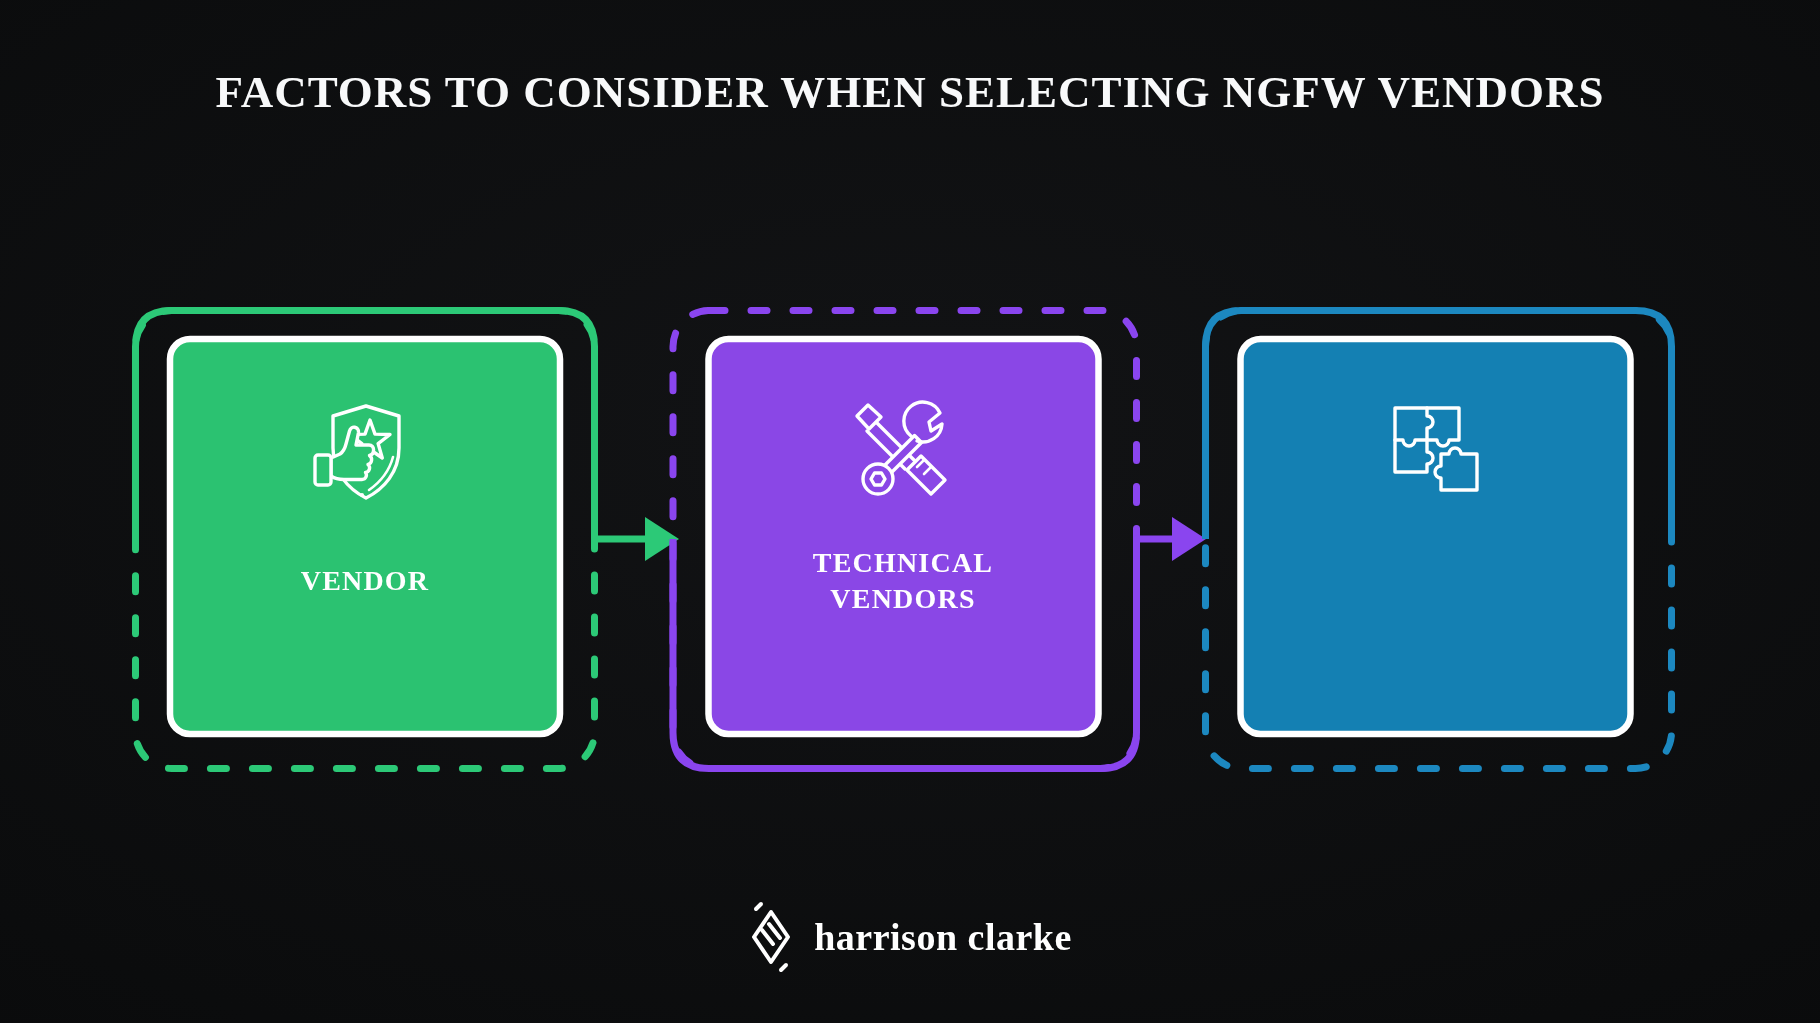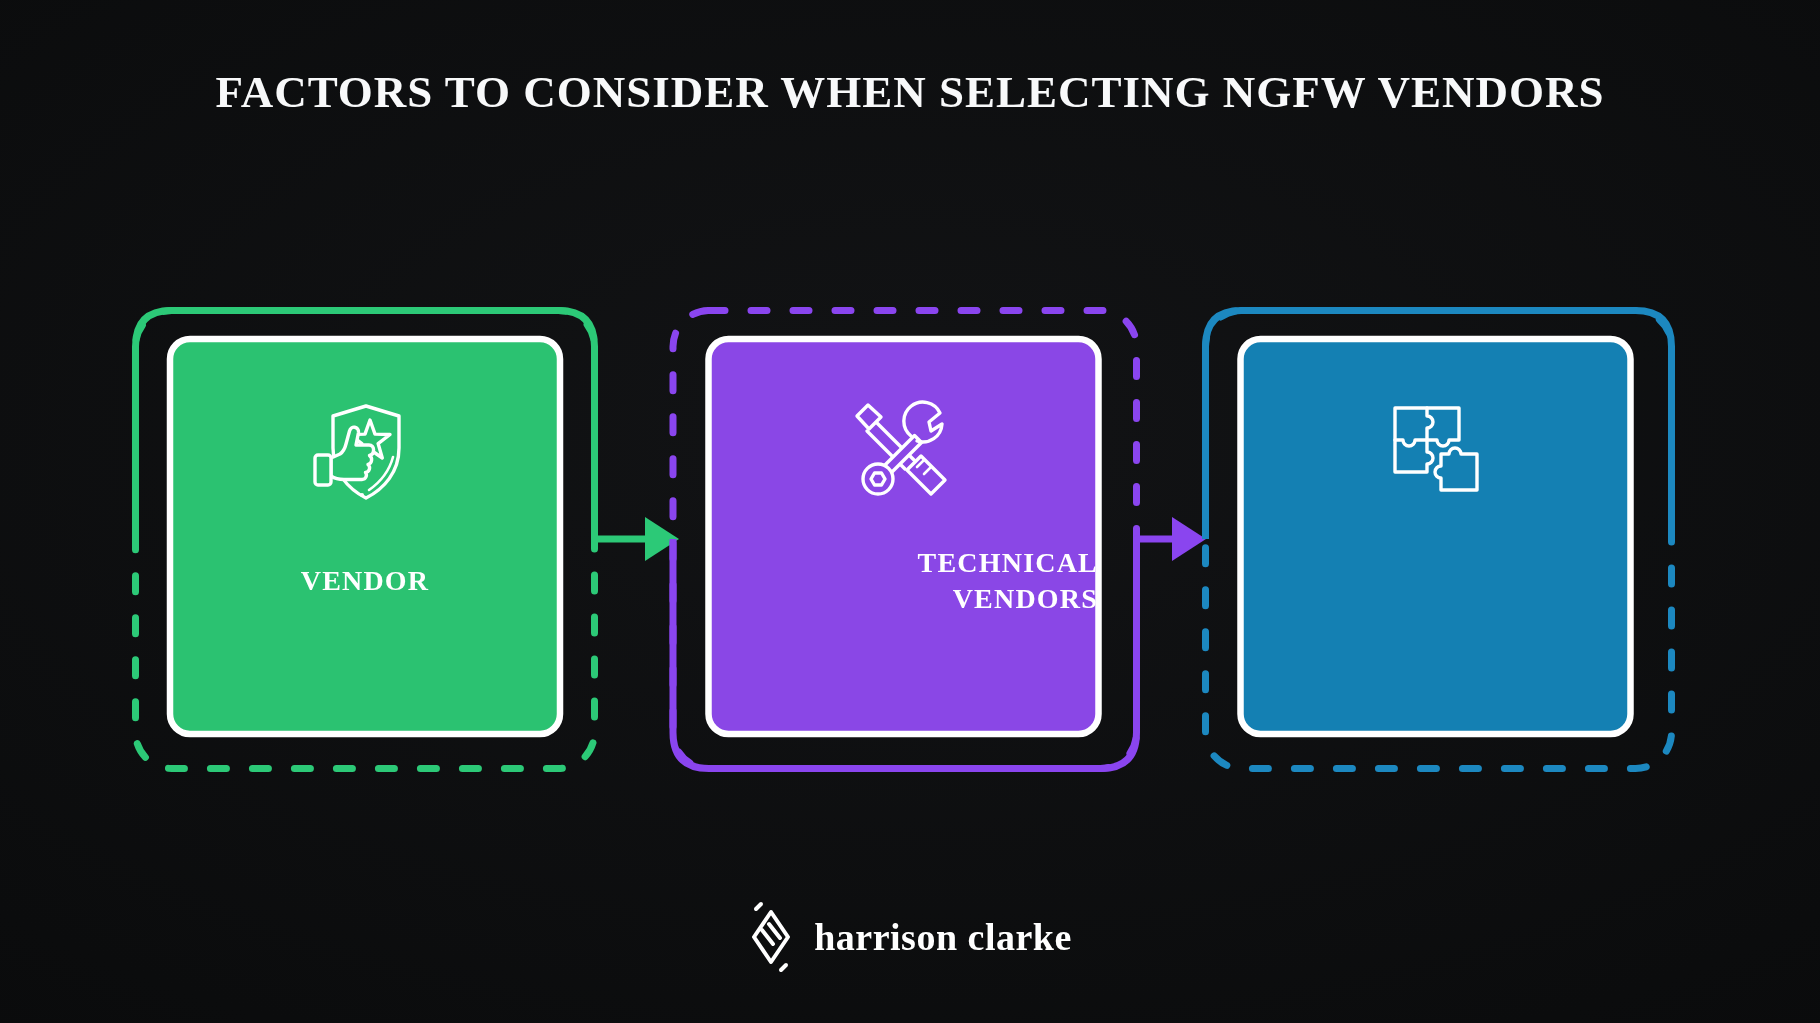--- a/index.html
+++ b/index.html
@@ -18,21 +18,21 @@
   }
   .diagram{position:absolute;left:0;top:0;}
   .card-label{
     position:absolute;top:544px;height:74px;width:390px;
     display:flex;flex-direction:column;justify-content:center;
     text-align:center;color:#ffffff;
     font-size:28px;font-weight:700;letter-spacing:1.2px;line-height:36px;
   }
   .card-label span{display:block;}
   .label-1{left:170px;}
-  .label-2{left:708px;align-items:flex-end;}
+  .label-2{left:708px;}
   .label-3{left:1240px;}
   .brand{
     position:absolute;left:0;top:898px;width:100%;height:78px;
     display:flex;align-items:center;justify-content:center;gap:20px;
   }
   .brand-name{
     color:#ffffff;font-size:38px;font-weight:700;letter-spacing:0.5px;
   }
 </style>
 </head>

